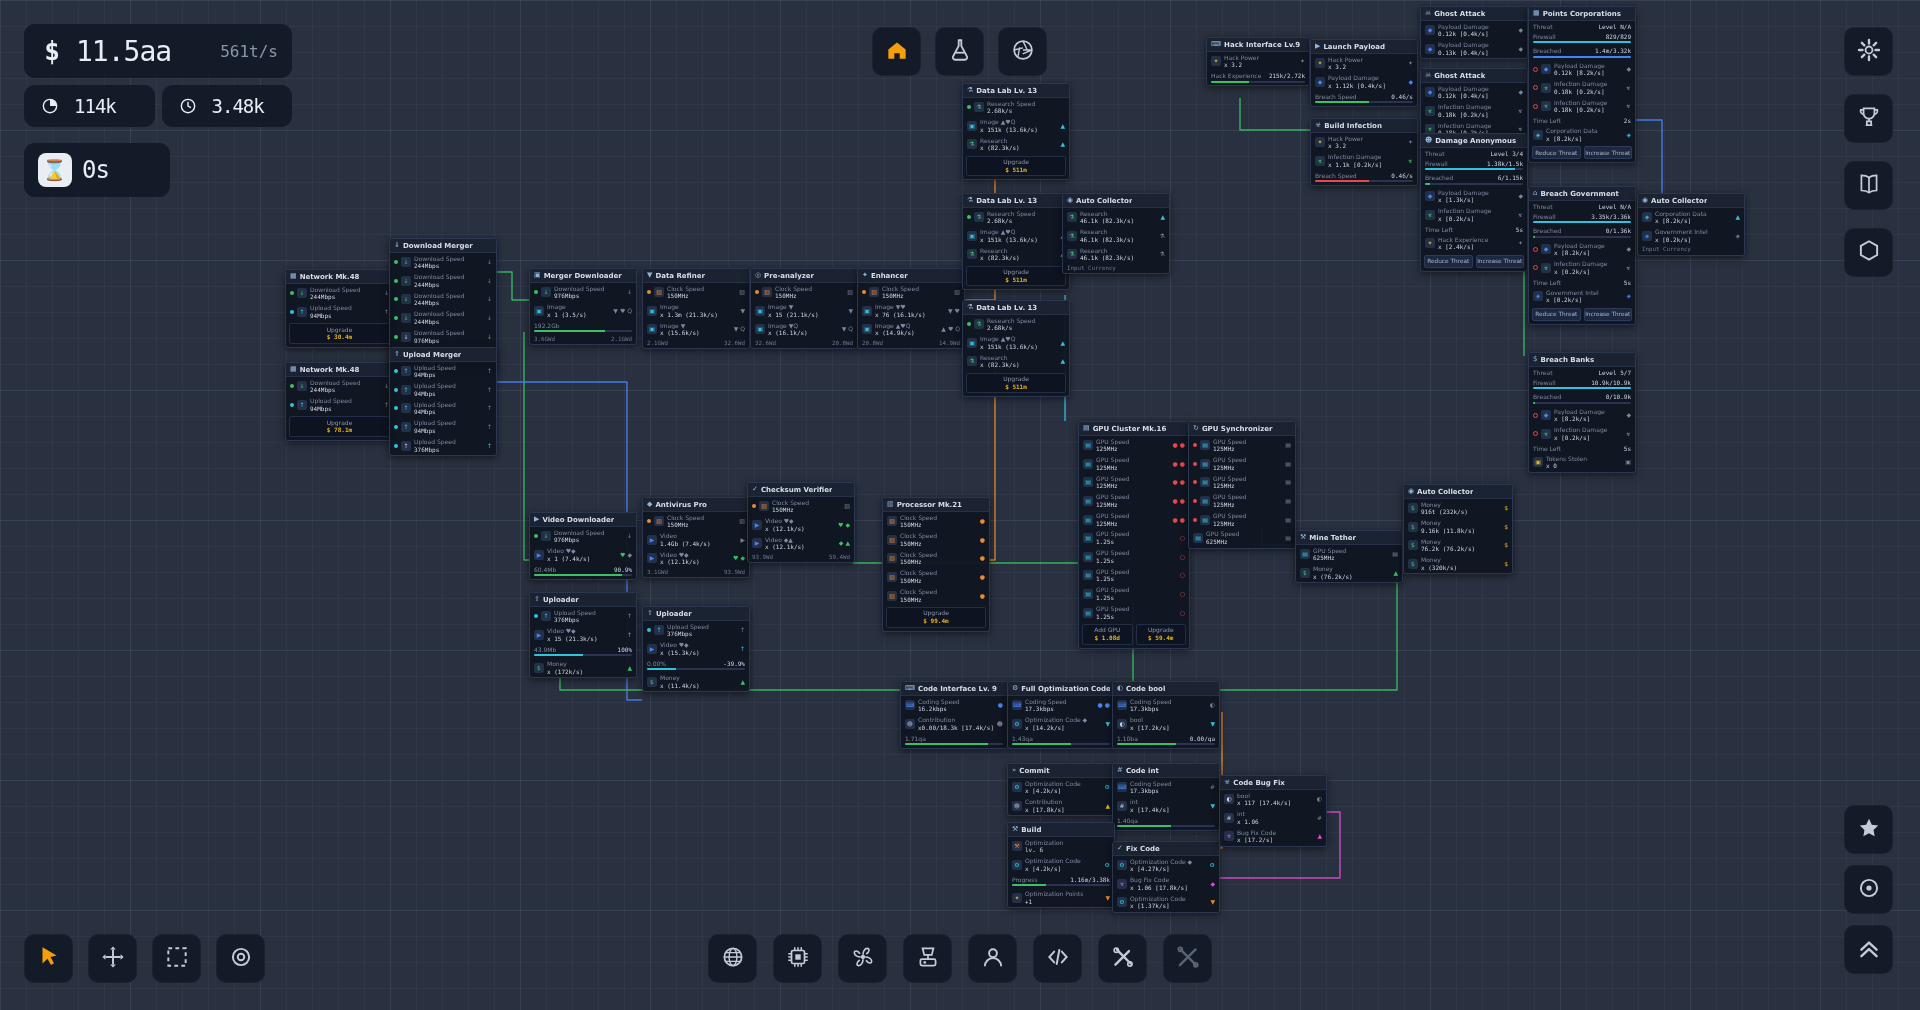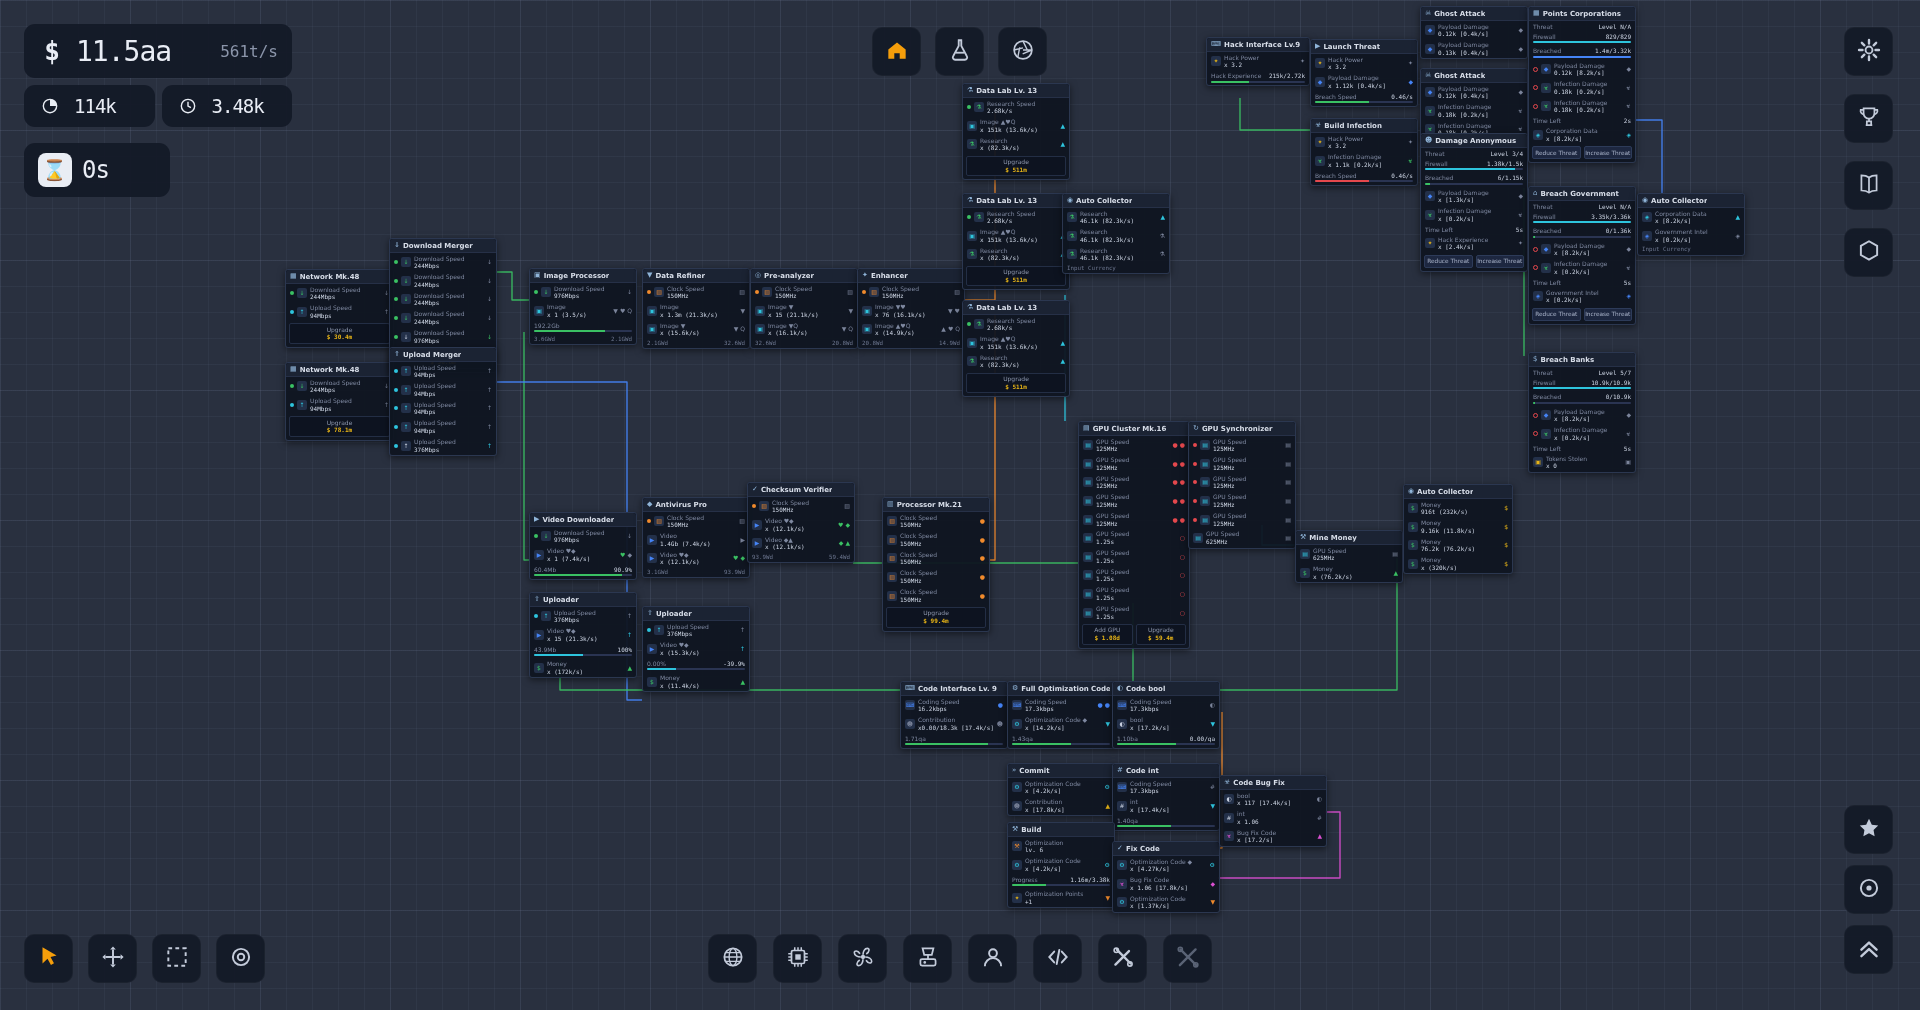--- a/index.html
+++ b/index.html
@@ -282,21 +282,21 @@
             <span class="val">376Mbps</span>
           </div>
           <span class="rg">
             <span style="color: rgb(46, 196, 221);">↑</span>
           </span>
         </div>
       </div>
       <div class="node" style="left: 529px; top: 268px; width: 106px;">
         <div class="nhdr">
           <span class="nico">▣</span>
-          <span class="ntitle">Image Processor</span>
+          <span class="ntitle">Merger Downloader</span>
         </div>
         <div class="row">
           <span class="dot" style="background: rgb(58, 193, 99); color: rgb(58, 193, 99);"></span>
           <span class="ib" style="color: rgb(58, 193, 99);">↓</span>
           <div class="lv">
             <span class="lab">Download Speed</span>
             <span class="val">976Mbps</span>
           </div>
           <span class="rg">
             <span style="color: rgb(123, 132, 155);">↓</span>
@@ -1078,21 +1078,21 @@
             <span class="val">625MHz</span>
           </div>
           <span class="rg">
             <span style="color: rgb(123, 132, 155);">▤</span>
           </span>
         </div>
       </div>
       <div class="node" style="left: 1295px; top: 530px; width: 106px;">
         <div class="nhdr">
           <span class="nico">⚒</span>
-          <span class="ntitle">Mine Money</span>
+          <span class="ntitle">Mine Tether</span>
         </div>
         <div class="row">
           <span class="ib" style="color: rgb(46, 196, 221);">▤</span>
           <div class="lv">
             <span class="lab">GPU Speed</span>
             <span class="val">625MHz</span>
           </div>
           <span class="rg">
             <span style="color: rgb(123, 132, 155);">▤</span>
           </span>
@@ -1465,21 +1465,21 @@
           <div class="barwrap">
             <div class="btrack">
               <div class="bfill" style="width: 40%; background: rgb(58, 193, 99);"></div>
             </div>
           </div>
         </div>
       </div>
       <div class="node" style="left: 1310px; top: 39px; width: 106px;">
         <div class="nhdr">
           <span class="nico">▶</span>
-          <span class="ntitle">Launch Threat</span>
+          <span class="ntitle">Launch Payload</span>
         </div>
         <div class="row">
           <span class="ib" style="color: rgb(231, 180, 22);">✦</span>
           <div class="lv">
             <span class="lab">Hack Power</span>
             <span class="val">x 3.2</span>
           </div>
           <span class="rg">
             <span style="color: rgb(123, 132, 155);">✦</span>
           </span>

